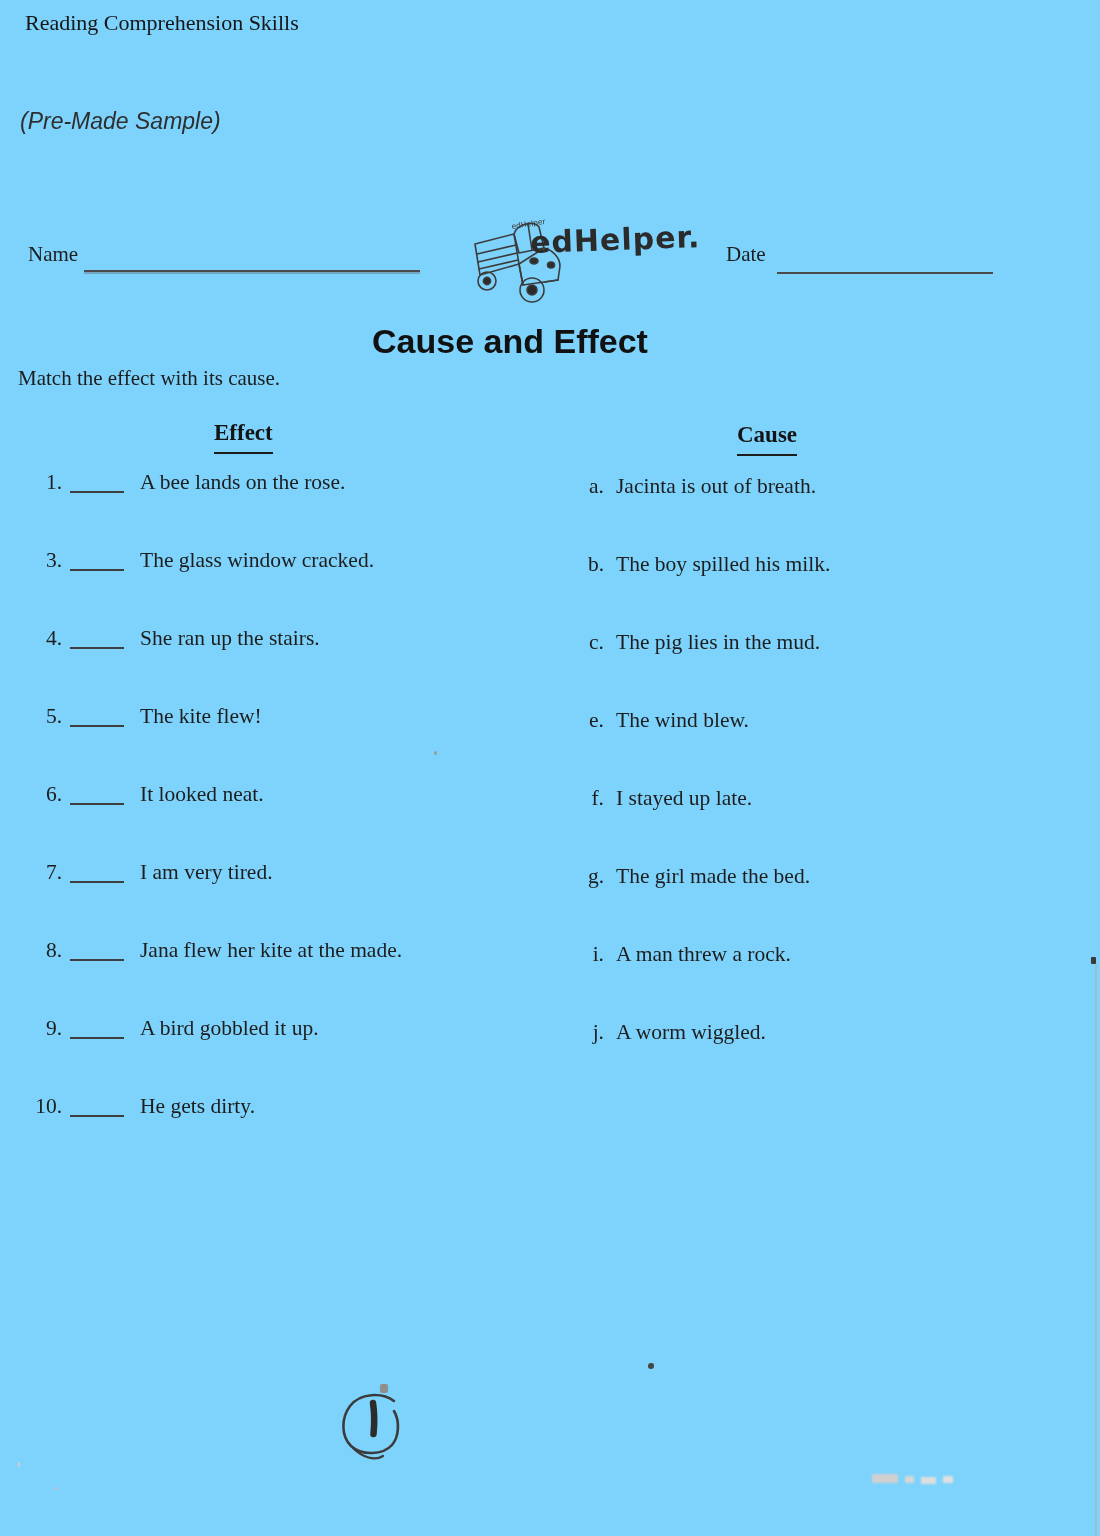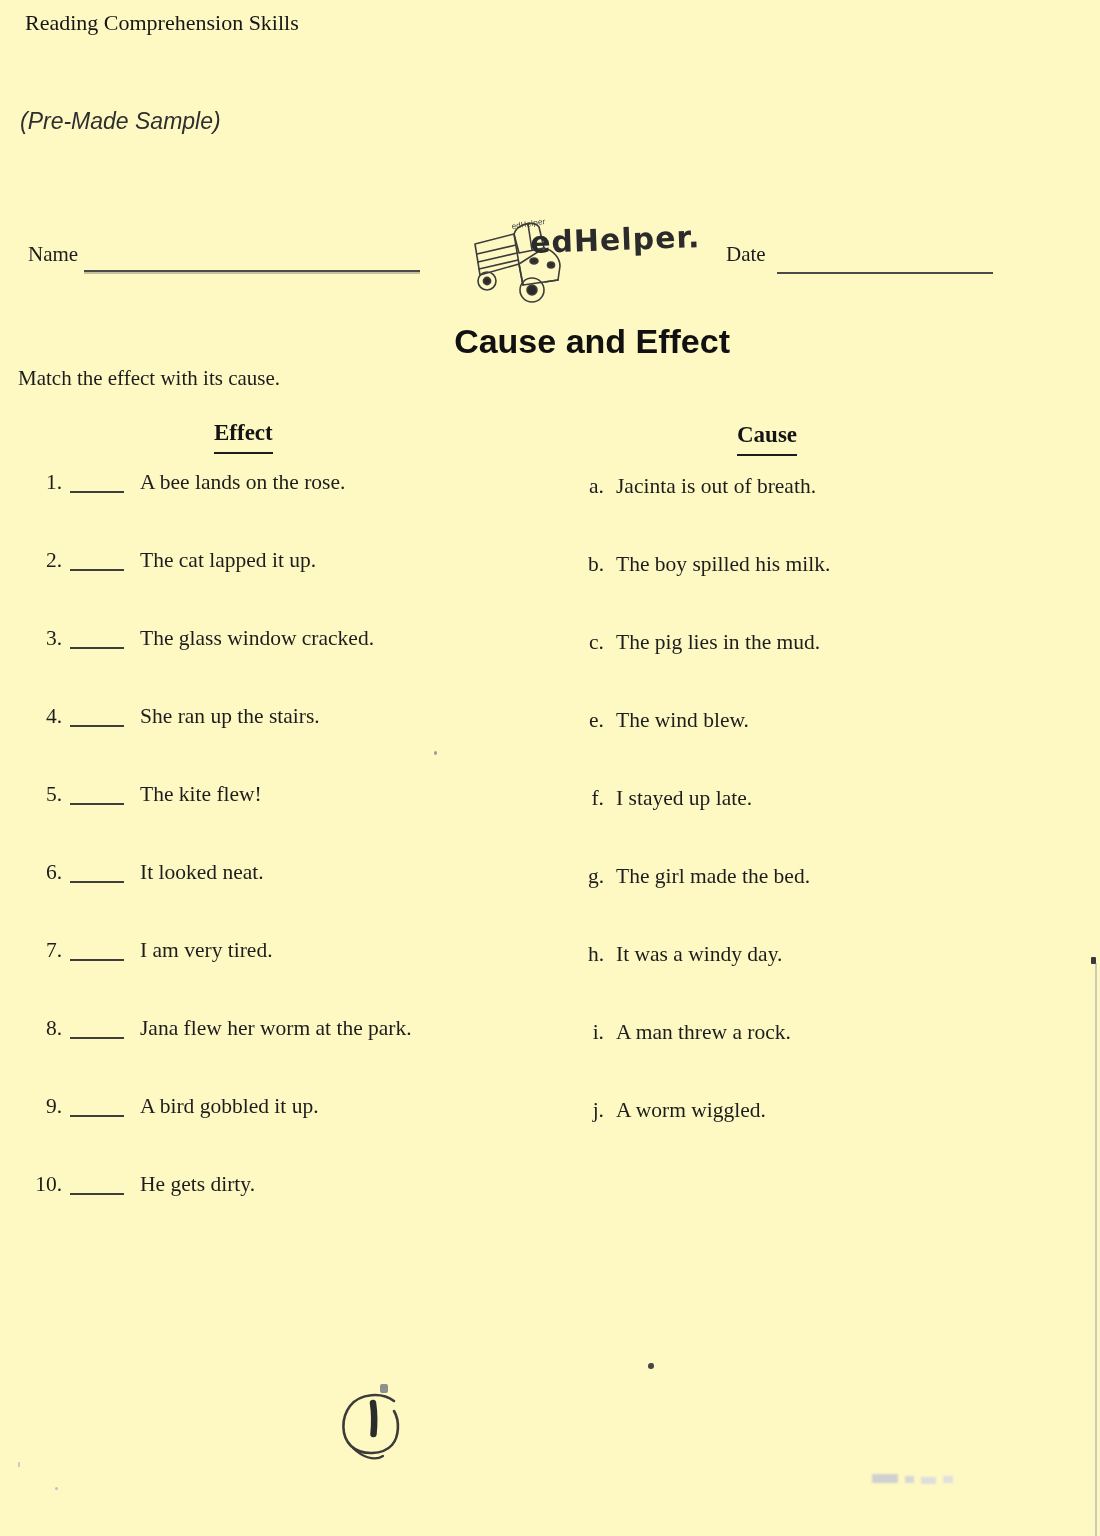--- a/index.html
+++ b/index.html
@@ -1,35 +1,35 @@
 <!DOCTYPE html>
 <html><head>
 <meta charset="utf-8">
 <style>
   html,body{margin:0;padding:0;background:#e8e8e8;}
   .page{
     position:relative;
     width:1100px;height:1536px;
-    background:#fef9c3;
+    background:#7dd3fc;
     margin:0 auto;
     overflow:hidden;
     font-family:"Liberation Serif", serif;
     color:#1d1d1d;
   }
   .abs{position:absolute;}
   .doc-header{left:25px;top:10px;font-size:22px;color:#161616;}
   .sample-note{left:20px;top:108px;font-family:"Liberation Sans",sans-serif;font-style:italic;font-size:23px;color:#2e2e2e;}
   .subscriber-note{left:20px;top:136px;width:900px;font-family:"Liberation Sans",sans-serif;font-size:23px;line-height:28px;color:#2f2f2f;}
   .name-label{left:28px;top:242px;font-size:21px;}
   .name-line{left:84px;top:270px;width:336px;height:2px;background:#4a4a4a;box-shadow:0 2px 0 rgba(90,90,90,.35);}
   .date-label{left:726px;top:242px;font-size:21px;}
   .date-line{left:777px;top:272px;width:216px;height:2px;background:#4a4a4a;}
   .logo{left:468px;top:212px;width:230px;height:100px;}
   .logo-text{position:absolute;left:62px;top:10px;font-family:"DejaVu Sans",sans-serif;font-weight:bold;font-size:30px;color:#2b2b2b;letter-spacing:1px;transform:rotate(-2deg);}
-  .title{left:290px;top:322px;width:440px;text-align:right;font-family:"Liberation Sans",sans-serif;font-weight:bold;font-size:34px;color:#111;}
+  .title{left:290px;top:322px;width:440px;text-align:center;font-family:"Liberation Sans",sans-serif;font-weight:bold;font-size:34px;color:#111;}
   .instructions{left:18px;top:366px;font-size:21px;}
   .col-header{font-weight:bold;font-size:23px;border-bottom:2px solid #1c1c1c;padding-bottom:6px;color:#141414;}
   .effect-header{left:214px;top:420px;}
   .cause-header{left:737px;top:422px;}
   .effects-col{left:28px;top:470px;width:520px;}
   .causes-col{left:582px;top:474px;width:510px;}
   .erow,.crow{height:78px;font-size:21.5px;white-space:nowrap;}
   .enum{display:inline-block;width:34px;text-align:right;}
   .blank{display:inline-block;width:54px;height:20px;margin-left:8px;margin-right:16px;border-bottom:2px solid #3e3e3e;vertical-align:-4px;}
   .cletter{display:inline-block;width:22px;text-align:right;}
@@ -98,39 +98,37 @@
   <div class="abs date-line"></div>
 
   <div class="abs title">Cause and Effect</div>
   <div class="abs instructions">Match the effect with its cause.</div>
 
   <div class="abs col-header effect-header">Effect</div>
   <div class="abs col-header cause-header">Cause</div>
 
   <div class="abs effects-col">
     <div class="erow"><span class="enum">1.</span><span class="blank"></span><span>A bee lands on the rose.</span></div>
-    <div class="erow"><span class="enum">2.</span><span class="blank"></span><span>The cat lapped it up.</span></div>
     <div class="erow"><span class="enum">3.</span><span class="blank"></span><span>The glass window cracked.</span></div>
     <div class="erow"><span class="enum">4.</span><span class="blank"></span><span>She ran up the stairs.</span></div>
     <div class="erow"><span class="enum">5.</span><span class="blank"></span><span>The kite flew!</span></div>
     <div class="erow"><span class="enum">6.</span><span class="blank"></span><span>It looked neat.</span></div>
     <div class="erow"><span class="enum">7.</span><span class="blank"></span><span>I am very tired.</span></div>
-    <div class="erow"><span class="enum">8.</span><span class="blank"></span><span>Jana flew her worm at the park.</span></div>
+    <div class="erow"><span class="enum">8.</span><span class="blank"></span><span>Jana flew her kite at the made.</span></div>
     <div class="erow"><span class="enum">9.</span><span class="blank"></span><span>A bird gobbled it up.</span></div>
     <div class="erow"><span class="enum">10.</span><span class="blank"></span><span>He gets dirty.</span></div>
   </div>
 
   <div class="abs causes-col">
     <div class="crow"><span class="cletter">a.</span><span class="ctext">Jacinta is out of breath.</span></div>
     <div class="crow"><span class="cletter">b.</span><span class="ctext">The boy spilled his milk.</span></div>
     <div class="crow"><span class="cletter">c.</span><span class="ctext">The pig lies in the mud.</span></div>
     <div class="crow"><span class="cletter">e.</span><span class="ctext">The wind blew.</span></div>
     <div class="crow"><span class="cletter">f.</span><span class="ctext">I stayed up late.</span></div>
     <div class="crow"><span class="cletter">g.</span><span class="ctext">The girl made the bed.</span></div>
-    <div class="crow"><span class="cletter">h.</span><span class="ctext">It was a windy day.</span></div>
     <div class="crow"><span class="cletter">i.</span><span class="ctext">A man threw a rock.</span></div>
     <div class="crow"><span class="cletter">j.</span><span class="ctext">A worm wiggled.</span></div>
   </div>
 
   <div class="abs" style="left:338px;top:1390px;">
     <svg width="82" height="86" viewBox="0 0 82 86">
       <g fill="none" stroke="#3b3b3b" stroke-linecap="round">
         <path stroke-width="2.6" d="M56 11 C 44 2, 22 3, 12 16 C 3 28, 3 46, 13 56 C 24 66, 45 65, 54 55 C 61 47, 62 31, 56 21"></path>
         <path stroke-width="2.2" d="M15 58 C 23 66, 36 72, 45 66"></path>
         <path stroke-width="6.5" stroke="#2c2c2c" d="M35 13 C 36.5 23, 36.5 34, 35.5 44"></path>

